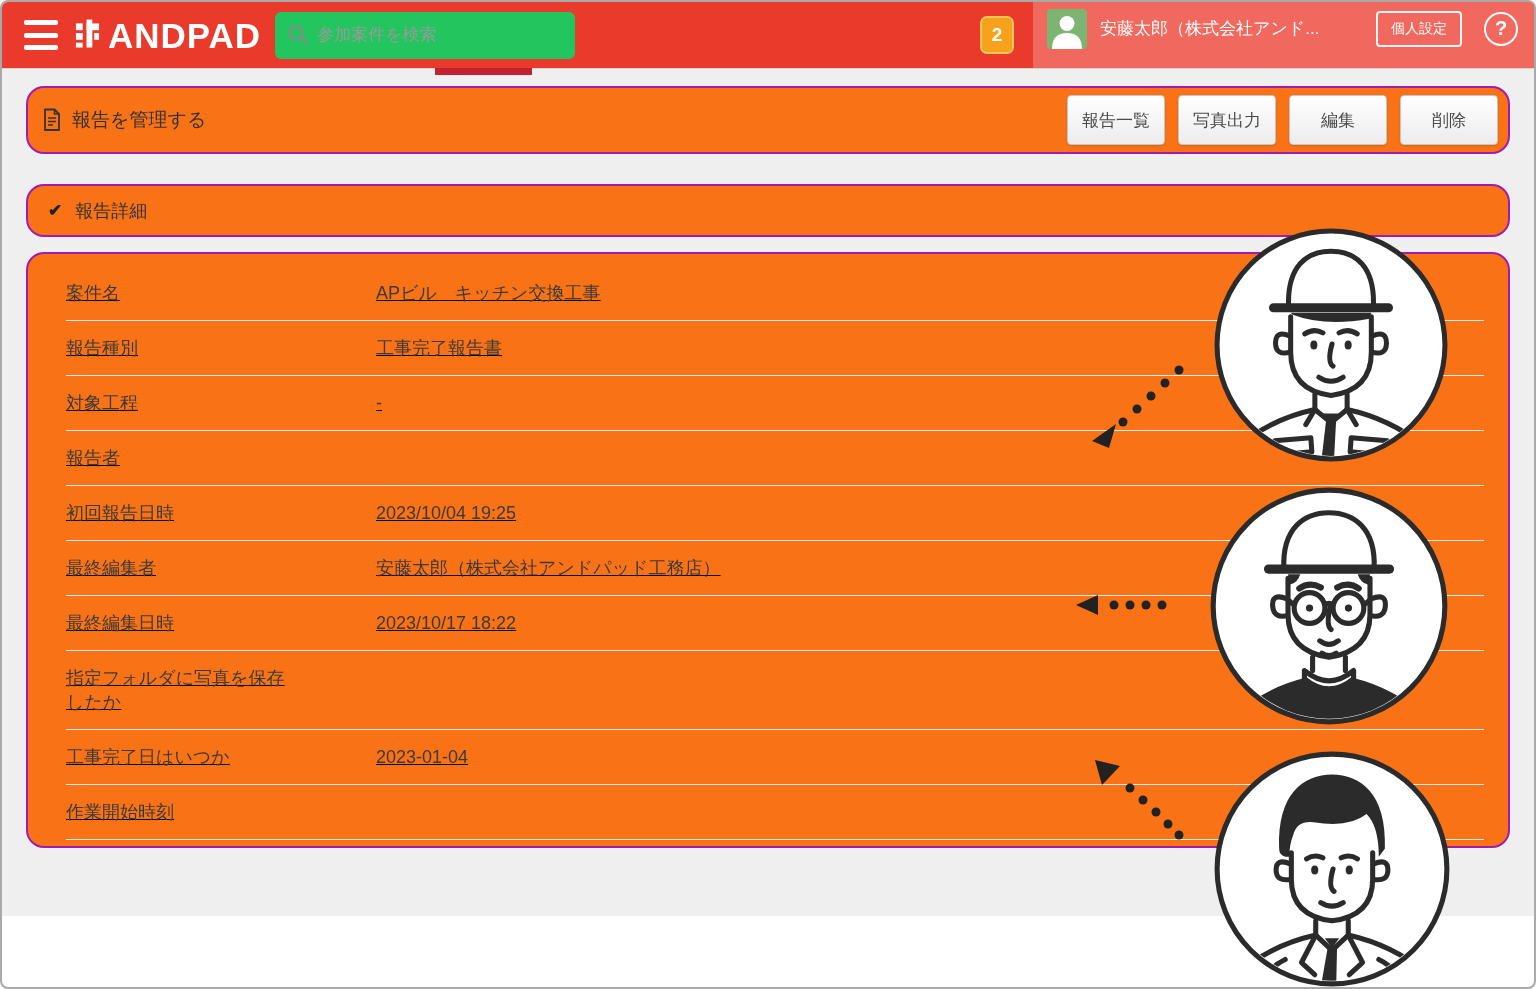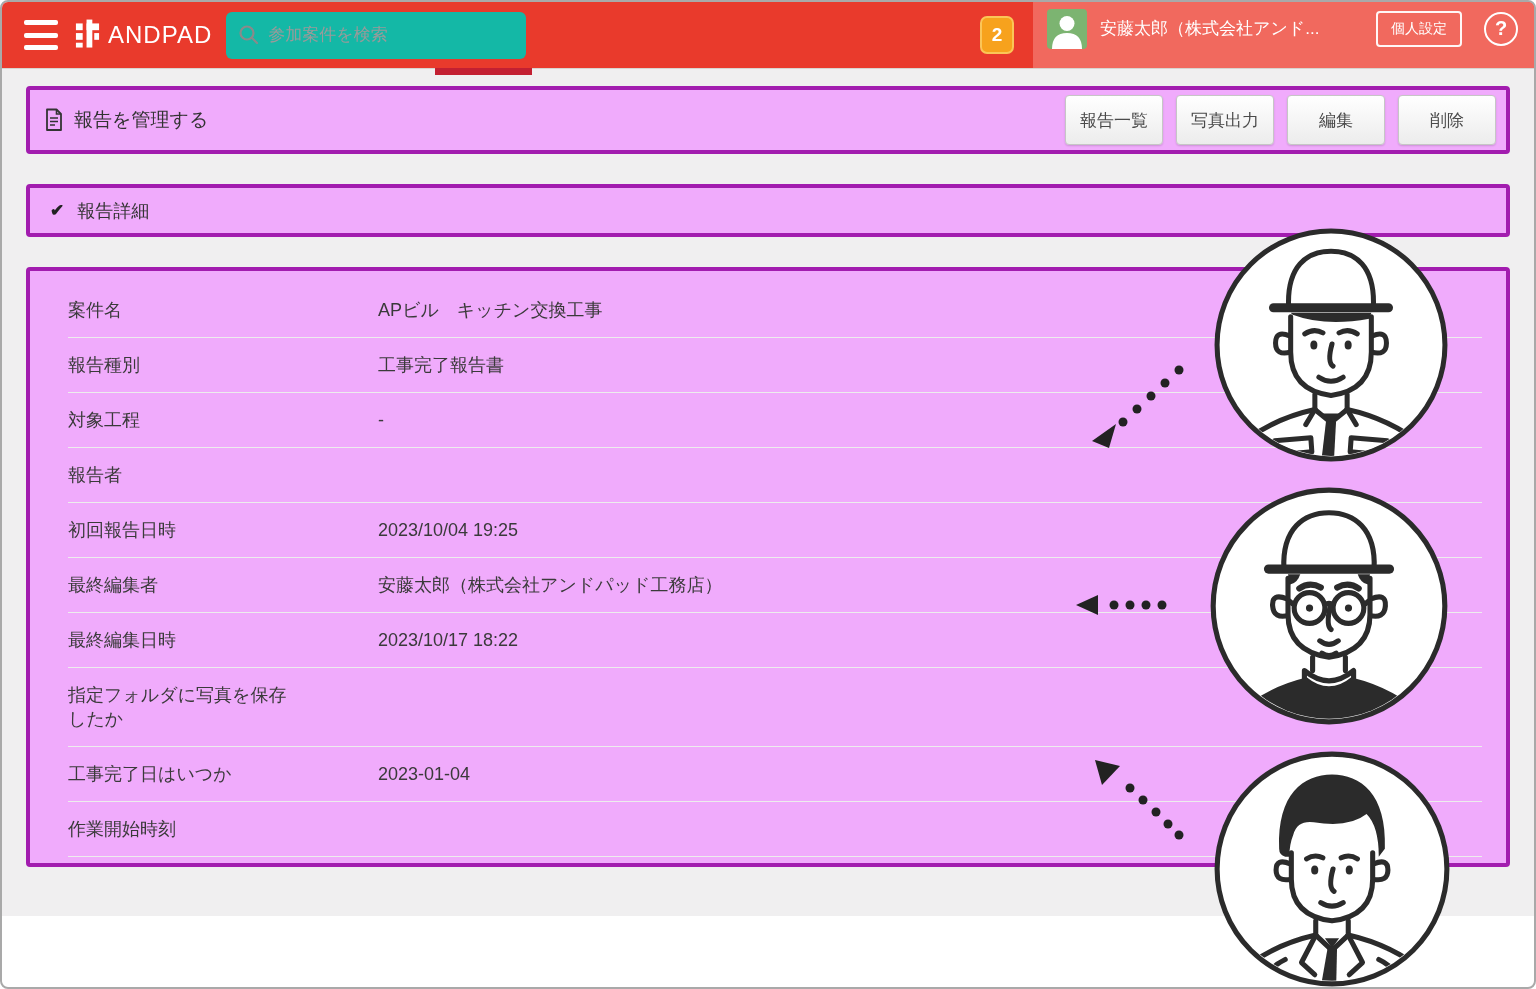--- a/index.html
+++ b/index.html
@@ -12,23 +12,23 @@
   }
 
   
   .app-header {
     height:66px; background:#e93a2c; display:flex; align-items:center;
     padding-left:22px; position:relative; z-index:4;
   }
   .hamburger { width:34px; height:30px; display:flex; flex-direction:column; justify-content:space-between; cursor:pointer; }
   .hamburger span { display:block; height:5px; background:#fff; border-radius:2px; }
   .logo { display:flex; align-items:center; margin-left:16px; gap:7px; cursor:pointer; }
-  .logo-text { color:#fff; font-weight:normal; font-size:24px; letter-spacing:1px; line-height:1; }
+  .logo-text { color:#fff; font-weight:bold; font-size:35px; letter-spacing:1px; line-height:1; }
   .search-box {
-    margin-left:14px; width:300px; height:47px; background:#14b8a6; border-radius:6px;
+    margin-left:14px; width:300px; height:47px; background:#22c55e; border-radius:6px;
     display:flex; align-items:center; padding:8px 12px; gap:8px;
   }
   .search-box input {
     border:none; outline:none; flex:1; font-size:17px; color:#333;
     font-family:"Liberation Sans", sans-serif; background:transparent;
   }
   .search-box input::placeholder { color:#9a9a9a; }
   .notif-badge {
     margin-left:auto; margin-right:19px; width:34px; height:38px;
     background:#f7a21d; border:2px solid #fbc557; border-radius:7px;
@@ -53,42 +53,42 @@
     margin-left:22px; width:34px; height:34px; border:2.5px solid #fff; border-radius:50%;
     color:#fff; font-size:20px; font-weight:bold; display:flex; align-items:center; justify-content:center;
     cursor:pointer; flex:none;
   }
   .tab-indicator { position:absolute; left:433px; top:66px; width:97px; height:7px; background:#c32032; z-index:5; }
 
   
   .main {
     background:#f0eff0; border-top:1px solid #d8d4cf; height:848px; padding:0 24px; position:relative; z-index:1;
   }
-  .card { background:#f0abfc; border:4px solid #a21caf; border-radius:4px; }
+  .card { background:#f97316; border:2px solid #a21caf; border-radius:18px; }
 
   .toolbar-card {
     margin-top:17px; height:68px; display:flex; align-items:center; justify-content:space-between;
     padding:0 10px 0 14px;
   }
   .toolbar-title { display:flex; align-items:center; gap:10px; font-size:19px; color:#333; }
   .toolbar-buttons { display:flex; gap:13px; }
   .btn {
     min-width:98px; height:50px; font-size:17px; color:#4a4a4a;
     background:linear-gradient(#ffffff,#ececec); border:1px solid #c6c6c6; border-radius:4px;
     box-shadow:0 1px 2px rgba(0,0,0,.15); cursor:pointer; padding:0 14px;
     font-family:"Liberation Sans", sans-serif;
   }
 
   .section-card { margin-top:30px; height:53px; display:flex; align-items:center; gap:13px; padding:0 20px; }
   .check-icon { font-size:17px; font-weight:bold; color:#222; }
   .section-title { font-size:18px; color:#333; }
 
   .notice { margin-top:33px; margin-left:2px; font-size:17.5px; color:#3a3a3a; }
 
-  .details-card { margin-top:30px; padding:12px 24px 6px 38px; min-height:592px; }
+  .details-card { margin-top:15px; padding:12px 24px 6px 38px; min-height:592px;text-decoration:underline; }
   .row { display:flex; align-items:center; padding:15px 0; border-bottom:1px solid #ededed; }
   .row-label { width:234px; flex:none; font-size:18px; color:#3a3a3a; line-height:24px; }
   .row-value { margin-left:76px; font-size:18px; color:#3a3a3a; line-height:24px; }
 
   
   .illust { position:absolute; z-index:6; pointer-events:none; }
   .arrow { position:absolute; z-index:6; pointer-events:none; }
 </style>
 </head>
 <body>

